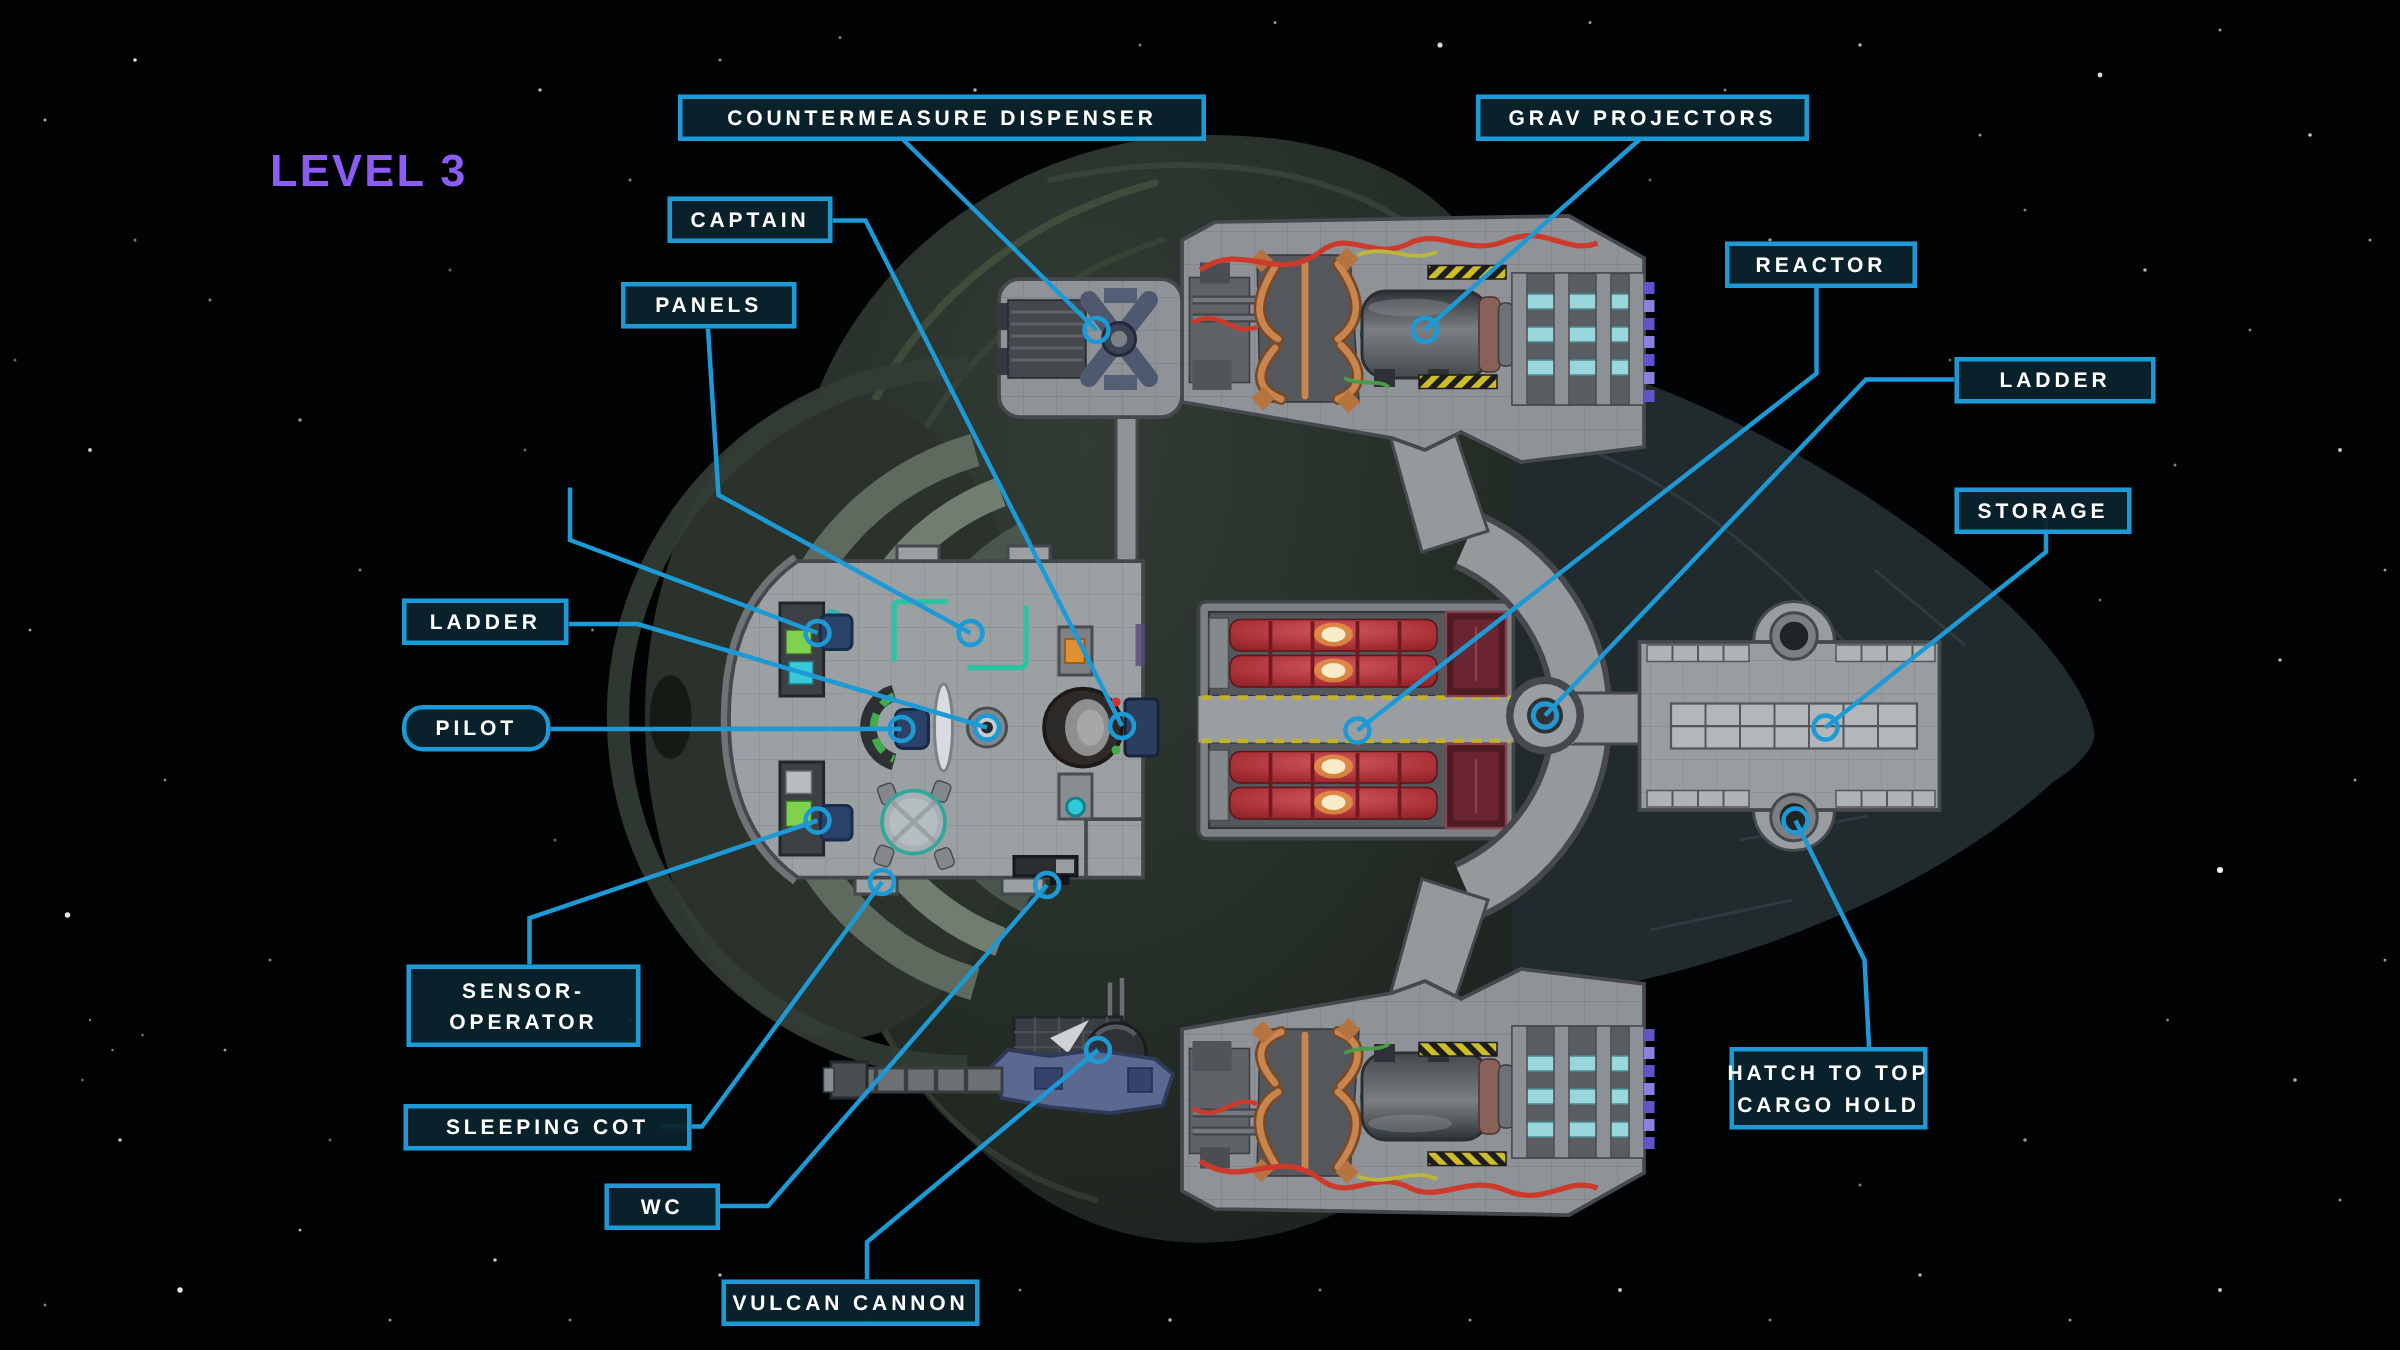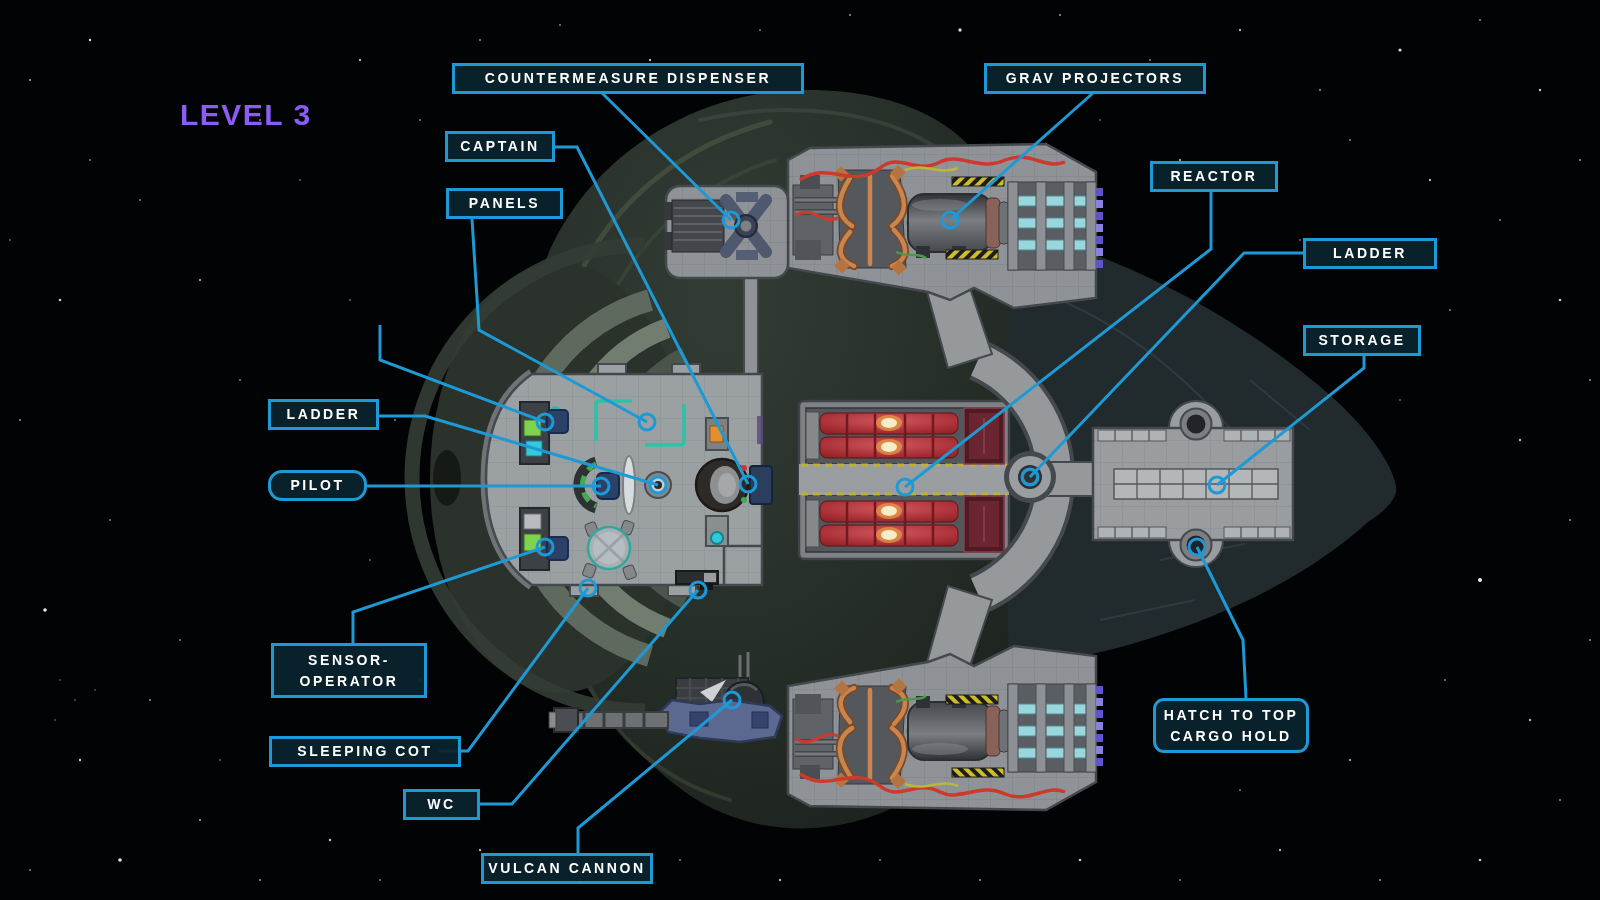--- a/index.html
+++ b/index.html
@@ -10,32 +10,32 @@
                font-weight:bold;letter-spacing:1.5px;}
   .lbl{position:absolute;box-sizing:border-box;border:3px solid #1d9ad6;
        background:rgba(10,35,46,.94);color:#fff;font-weight:bold;font-size:14px;
        letter-spacing:2.6px;display:flex;flex-direction:column;align-items:center;
        justify-content:center;text-align:center;white-space:nowrap;line-height:1.5;}
   .lbl span{display:block;}
   .lbl span:empty{display:none;}
   .l-cmd{left:452px;top:63px;width:352px;height:31px;text-align:right;}
   .l-grav{left:984px;top:63px;width:222px;height:31px;}
   .l-captain{left:445px;top:131px;width:110px;height:31px;}
-  .l-panels{left:414px;top:188px;width:117px;height:31px;margin-left:32px;}
+  .l-panels{left:414px;top:188px;width:117px;height:31px;}
   .l-copilot{left:293px;top:271px;width:169px;height:54px;}
   .l-ladder1{left:268px;top:399px;width:111px;height:31px;}
   .l-pilot{left:268px;top:470px;width:99px;height:31px;border-radius:14px;}
   .l-reactor{left:1150px;top:161px;width:128px;height:31px;}
   .l-ladder2{left:1303px;top:238px;width:134px;height:31px;}
   .l-storage{left:1303px;top:312px;width:118px;height:31px;margin-top:13px;}
   .l-sensor{left:271px;top:643px;width:156px;height:55px;}
   .l-cot{left:269px;top:736px;width:192px;height:31px;}
   .l-wc{left:403px;top:789px;width:77px;height:31px;}
   .l-vulcan{left:481px;top:853px;width:172px;height:31px;}
-  .l-hatch{left:1153px;top:698px;width:156px;height:55px;border-radius:11px;}
+  .l-hatch{left:1153px;top:698px;width:132px;height:55px;}
 </style>
 </head>
 <body>
 
 <div class="stage">
 
 <svg width="1600" height="900" viewBox="0 0 1600 900">
   <defs>
     <pattern id="grid" width="22" height="22" patternUnits="userSpaceOnUse">
       <path d="M22,0 L0,0 0,22" fill="none" stroke="rgba(0,0,0,0.10)" stroke-width="1"></path>

